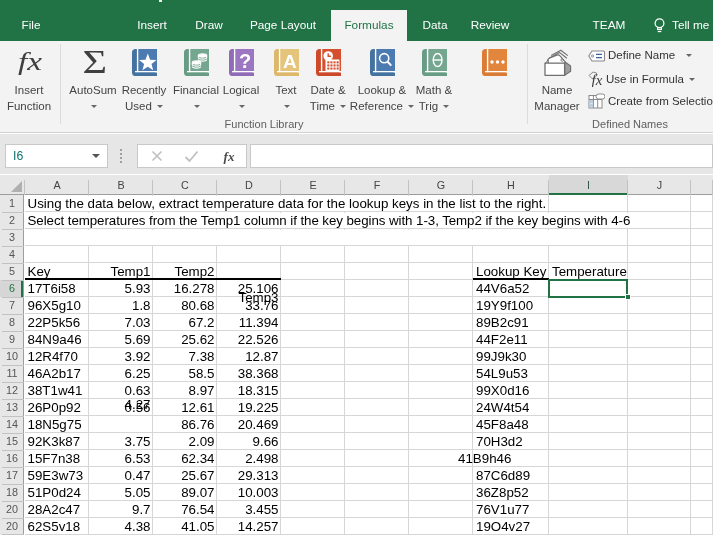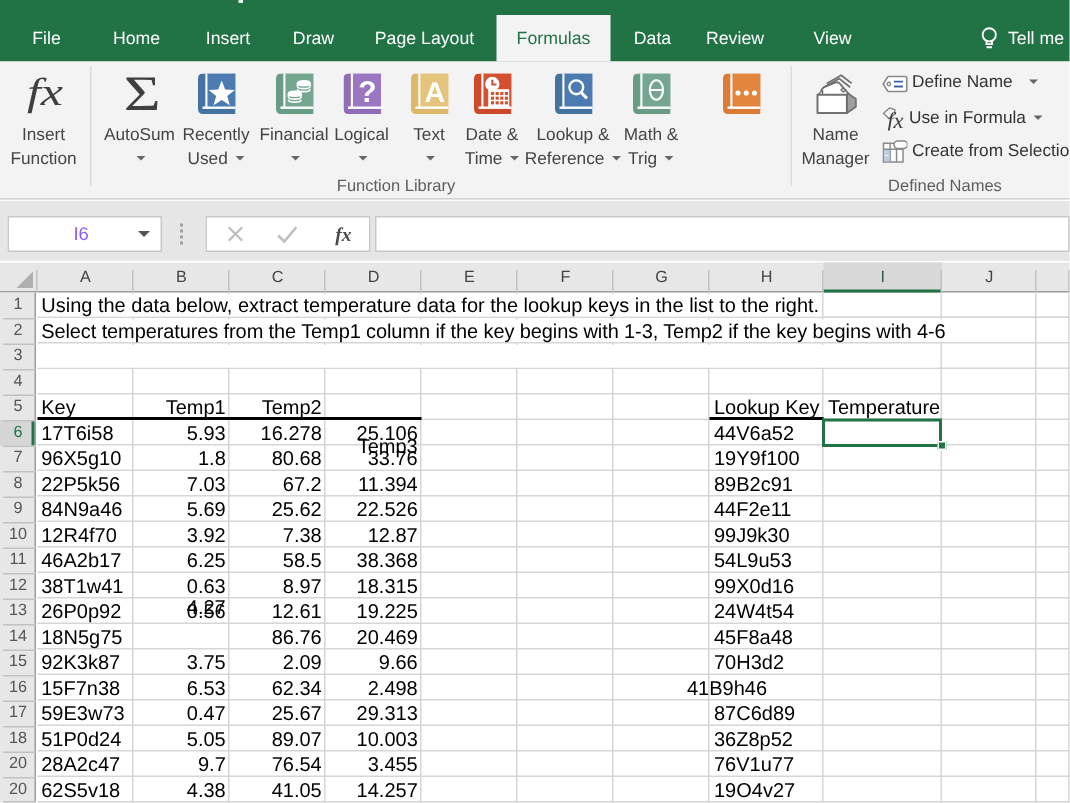--- a/index.html
+++ b/index.html
@@ -24,27 +24,26 @@
  line-height:17.2px;white-space:nowrap;}
 .vline{position:absolute;width:1px;background:#d6d6d6;}
 .hline{position:absolute;height:1px;background:#d6d6d6;}
 .hsep{position:absolute;top:180px;width:1px;height:15px;background:#c2c2c2;}
 </style></head><body>
 <div id="app">
 
 <div class="abs" style="left:0;top:0;width:713px;height:41px;background:#217346;"></div>
 <div class="abs" style="left:159px;top:0;width:3px;height:2px;background:#fff;opacity:.9;"></div>
 <div class="tab" style="left:-9px;width:80px;">File</div>
-<div class="tab" style="left:51px;width:80px;">Home</div>
 <div class="tab" style="left:112px;width:80px;">Insert</div>
 <div class="tab" style="left:169px;width:80px;">Draw</div>
 <div class="tab" style="left:243px;width:80px;">Page Layout</div>
 <div class="tab" style="left:395px;width:80px;">Data</div>
 <div class="tab" style="left:450px;width:80px;">Review</div>
-<div class="tab" style="left:515px;width:80px;">View</div>
+<div class="tab" style="left:569px;width:80px;">TEAM</div>
 <div class="abs" style="left:331px;top:10px;width:76px;height:31px;background:#f3f3f3;"></div>
 <div class="tab" style="left:331px;width:76px;color:#217346;">Formulas</div>
 <svg class="abs" style="left:652px;top:17px;" width="15" height="17" viewBox="0 0 15 17">
 <circle cx="7.5" cy="6.2" r="4.4" fill="none" stroke="#fff" stroke-width="1.25"></circle>
 <path d="M5.6 9.9 C5.9 11.2 5.6 11.6 5.6 12.4 L9.4 12.4 C9.4 11.6 9.1 11.2 9.4 9.9" fill="none" stroke="#fff" stroke-width="1.25"></path>
 <path d="M5.7 14.5 L9.3 14.5" stroke="#fff" stroke-width="1.3"></path>
 </svg>
 <div class="tab" style="left:672px;width:45px;text-align:left;">Tell me</div>
 <div class="abs" style="left:0;top:41px;width:713px;height:92px;background:#f3f3f3;border-bottom:1px solid #d2d2d2;"></div>
 <svg class="abs" style="left:12px;top:47px;" width="36" height="30" viewBox="0 0 36 30">
@@ -185,21 +184,21 @@
 <path d="M1 6.5 H14 M5.4 2.5 V15 M9.7 6.5 V15" stroke="#8a8a8a" stroke-width="1"></path>
 <rect x="1.5" y="7" width="3.6" height="3.5" fill="#b9cde4"></rect>
 <rect x="1.5" y="11" width="3.6" height="3.5" fill="#b9cde4"></rect>
 <rect x="8" y="1" width="9" height="5" rx="2.5" fill="#fff" stroke="#8a8a8a" stroke-width="1"></rect>
 </svg>
 <div class="cell" style="left:608px;top:93px;width:110px;font-size:11.5px;color:#333;">Create from Selection</div>
 <div class="glabel" style="left:214px;width:100px;">Function Library</div>
 <div class="glabel" style="left:580px;width:100px;">Defined Names</div>
 <div class="abs" style="left:0;top:134px;width:713px;height:40px;background:#e6e6e6;"></div>
 <div class="abs" style="left:5px;top:144px;width:103px;height:24px;background:#fff;border:1px solid #c9c9c9;"></div>
-<div class="cell" style="left:13px;top:147px;width:40px;font-size:12.3px;line-height:18px;color:#8b5cf6;margin-left:36px;">I6</div>
+<div class="cell" style="left:13px;top:147px;width:40px;font-size:12.3px;line-height:18px;color:#0f766e;">I6</div>
 <div class="abs" style="left:92px;top:154px;width:0;height:0;border-left:4px solid transparent;border-right:4px solid transparent;border-top:4.5px solid #555;"></div>
 <div class="abs" style="left:120px;top:149px;width:2px;height:2px;background:#9f9f9f;"></div>
 <div class="abs" style="left:120px;top:153px;width:2px;height:2px;background:#9f9f9f;"></div>
 <div class="abs" style="left:120px;top:157px;width:2px;height:2px;background:#9f9f9f;"></div>
 <div class="abs" style="left:120px;top:161px;width:2px;height:2px;background:#9f9f9f;"></div>
 <div class="abs" style="left:137px;top:144px;width:110px;height:24px;background:#fff;border:1px solid #c9c9c9;"></div>
 <svg class="abs" style="left:150px;top:149px;" width="14" height="14" viewBox="0 0 14 14">
 <path d="M2.5 2.5 L11.5 11.5 M11.5 2.5 L2.5 11.5" stroke="#c0c0c0" stroke-width="1.6"></path>
     </svg>
 <svg class="abs" style="left:184px;top:149px;" width="15" height="14" viewBox="0 0 15 14">

